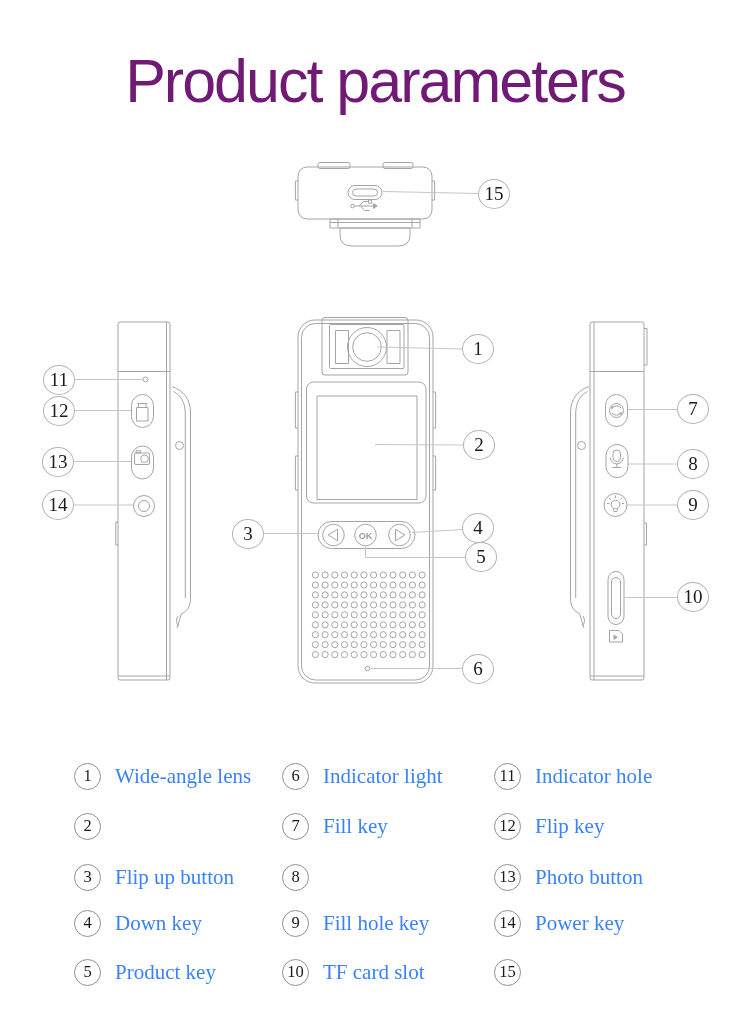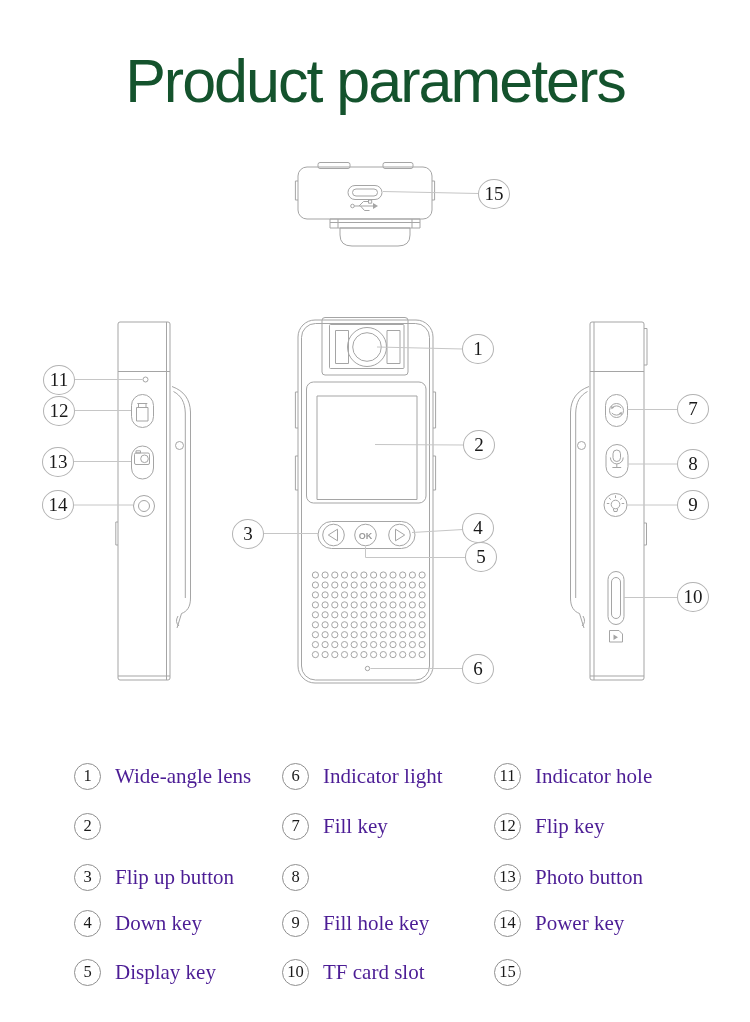--- a/index.html
+++ b/index.html
@@ -1,37 +1,37 @@
 <!DOCTYPE html>
 <html><head>
 <meta charset="utf-8">
 <style>
   html,body{margin:0;padding:0;background:#ffffff;}
   #page{position:relative;width:750px;height:1022px;background:#ffffff;overflow:hidden;
         font-family:"Liberation Serif", serif;}
   
   #title{position:absolute;left:0;top:46px;width:750px;text-align:center;
          font-family:"Liberation Sans", sans-serif;font-size:61px;font-weight:400;
-         letter-spacing:-2px;color:#14532d;}
+         letter-spacing:-2px;color:#701a75;}
   
   #diagram-svg{position:absolute;left:0;top:140px;width:750px;height:580px;}
   #diagram-svg *{vector-effect:non-scaling-stroke;}
   .ln{stroke:#a5a5a5;fill:none;stroke-width:1;}
   .ln-fill{fill:#a5a5a5;stroke:none;}
   .leader{stroke:#c6c6c6;fill:none;stroke-width:1;}
   
   .callout{position:absolute;width:32px;height:30px;border:1px solid #b3b3b3;border-radius:50%;
            background:#fff;display:flex;align-items:center;justify-content:center;
            font-size:19px;color:#1a1a1a;box-sizing:border-box;}
   
   .legend-row{position:absolute;height:28px;display:flex;align-items:center;}
   .legend-circle{width:27px;height:27px;border:1px solid #8f8f8f;border-radius:50%;
                  display:flex;align-items:center;justify-content:center;flex:0 0 27px;
                  font-size:16.5px;color:#1a1a1a;box-sizing:border-box;background:#fff;}
-  .legend-label{margin-left:14px;font-size:21px;color:#4c1d95;white-space:nowrap;}
+  .legend-label{margin-left:14px;font-size:21px;color:#3b82f6;white-space:nowrap;}
 </style>
 </head>
 <body>
 
 <div id="page">
 
   <div id="title">Product parameters</div>
 
   <svg id="diagram-svg" viewBox="0 140 750 580">
 
@@ -317,21 +317,21 @@
   <div class="legend-row" style="left:74px;top:863px;">
     <span class="legend-circle">3</span>
     <span class="legend-label">Flip up button</span>
   </div>
   <div class="legend-row" style="left:74px;top:909px;">
     <span class="legend-circle">4</span>
     <span class="legend-label">Down key</span>
   </div>
   <div class="legend-row" style="left:74px;top:958px;">
     <span class="legend-circle">5</span>
-    <span class="legend-label">Display key</span>
+    <span class="legend-label">Product key</span>
   </div>
 
   <div class="legend-row" style="left:282px;top:762px;">
     <span class="legend-circle">6</span>
     <span class="legend-label">Indicator light</span>
   </div>
   <div class="legend-row" style="left:282px;top:812px;">
     <span class="legend-circle">7</span>
     <span class="legend-label">Fill key</span>
   </div>

